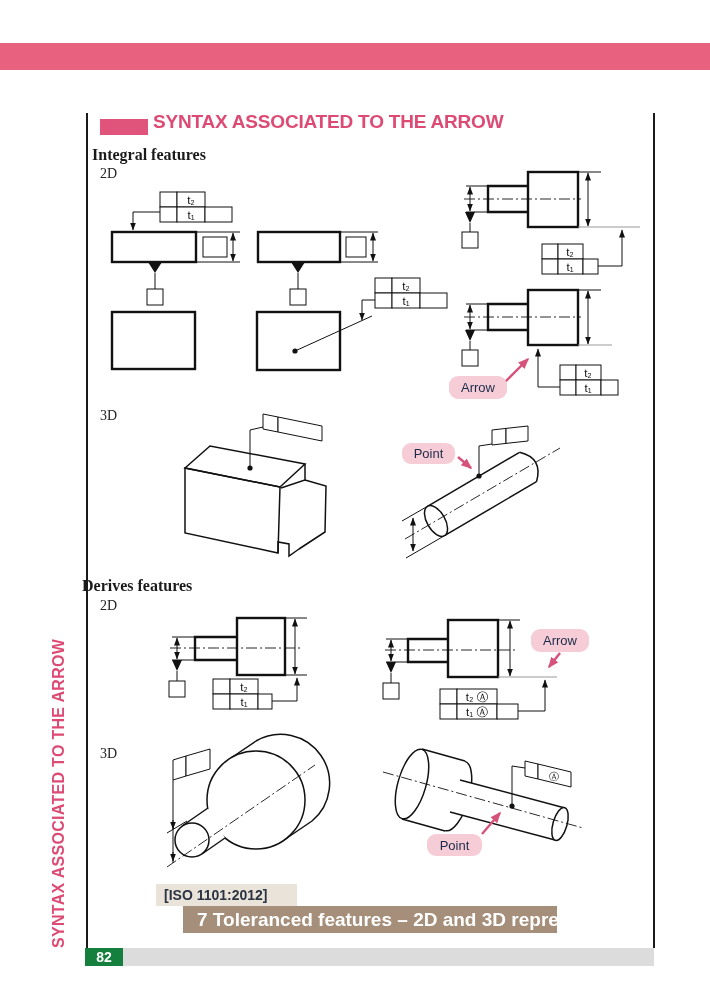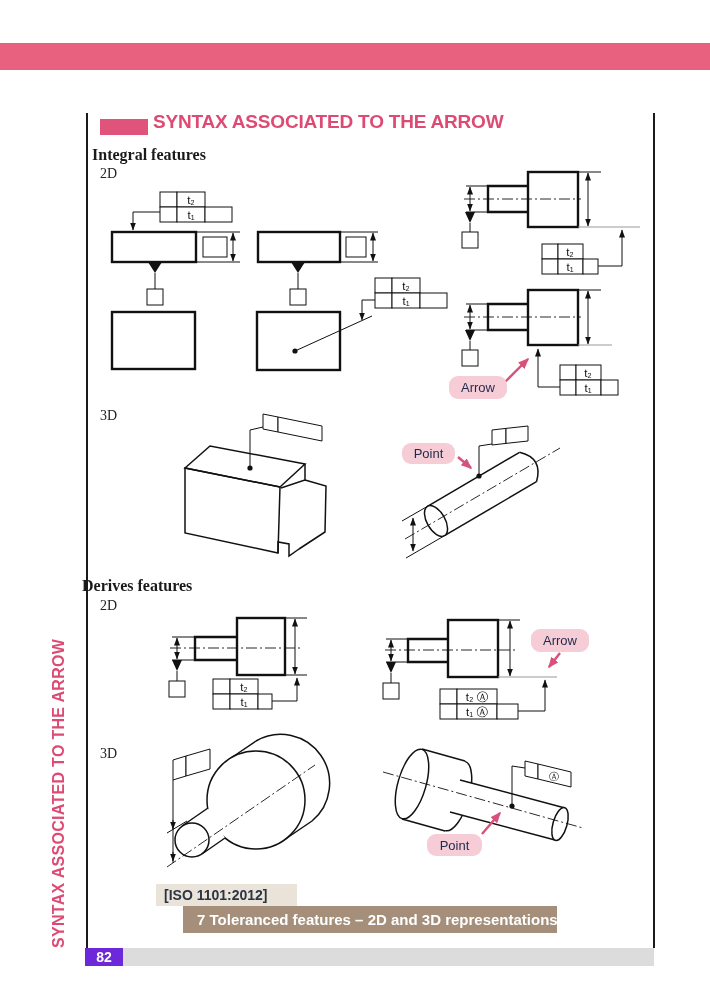--- a/index.html
+++ b/index.html
@@ -21,22 +21,22 @@
   #label-3d-derived{left:100px;top:746px;}
   .badge{background:#f6ccd6;border-radius:9px;color:#1c2b4a;font-weight:normal;font-size:13px;
          display:flex;align-items:center;justify-content:center;}
   #badge-arrow-1{left:449px;top:376px;width:58px;height:23px;}
   #badge-point-1{left:402px;top:443px;width:53px;height:21px;}
   #badge-arrow-2{left:531px;top:629px;width:58px;height:23px;}
   #badge-point-2{left:427px;top:834px;width:55px;height:22px;}
   #iso-ref{left:156px;top:884px;width:141px;height:22px;background:#e9e3da;color:#2b3442;
            font-weight:bold;font-size:14px;line-height:22px;padding-left:8px;box-sizing:border-box;}
   #caption-bar{left:183px;top:906px;width:374px;height:27px;background:#a58f7a;color:#fff;
-           font-weight:bold;font-size:15px;line-height:27px;padding-left:14px;box-sizing:border-box;white-space:nowrap;}
-  #footer-page-box{left:85px;top:948px;width:38px;height:18px;background:#6d28d9;color:#fff;
+           font-weight:bold;font-size:19px;line-height:27px;padding-left:14px;box-sizing:border-box;white-space:nowrap;}
+  #footer-page-box{left:85px;top:948px;width:38px;height:18px;background:#15803d;color:#fff;
            font-weight:bold;font-size:14px;display:flex;align-items:center;justify-content:center;}
   #footer-bar{left:123px;top:948px;width:531px;height:18px;background:#dcdcdc;}
   #sidebar-title{left:50px;top:595px;width:28px;height:353px;writing-mode:vertical-rl;
            transform:rotate(180deg);font-weight:bold;font-size:16px;color:#dd4b74;
            letter-spacing:0.3px;white-space:nowrap;}
   
   .thick{stroke:#111;stroke-width:2.4;fill:none;}
   .thin{stroke:#111;stroke-width:1;fill:none;}
   .med{stroke:#111;stroke-width:1.5;fill:none;}
   .gray{stroke:#9a9a9a;stroke-width:1.2;fill:none;}

